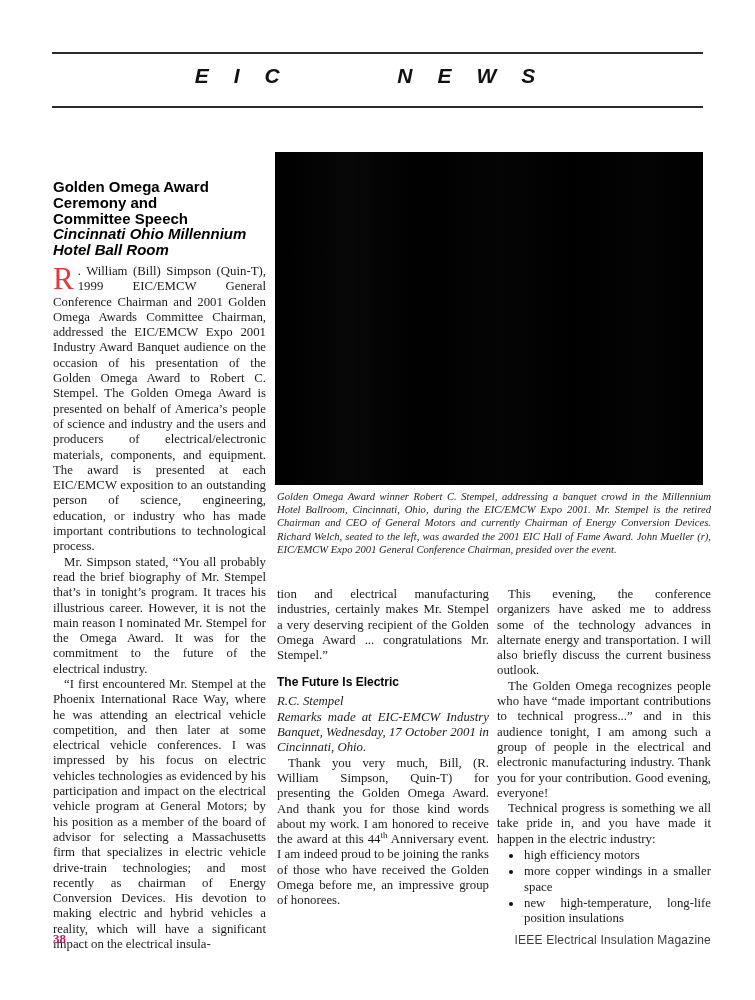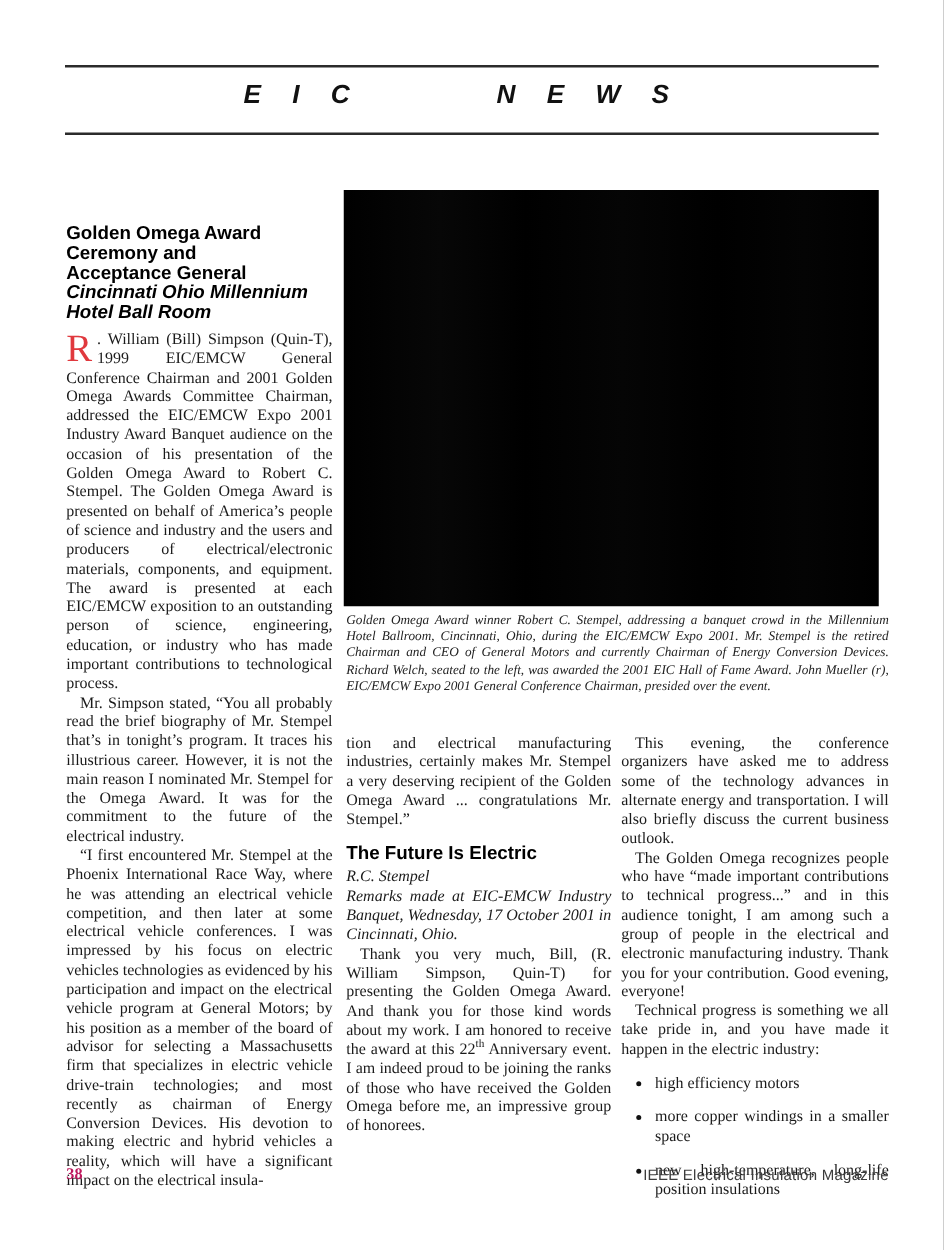--- a/index.html
+++ b/index.html
@@ -46,27 +46,27 @@
     position:absolute;left:275px;top:152px;width:428px;height:333px;
     background:linear-gradient(90deg,#000 0%,#070707 18%,#000 34%,#050505 52%,#000 70%,#040404 86%,#000 100%);
   }
   #caption{
     position:absolute;left:277px;top:490px;width:434px;
     font-style:italic;font-size:10.6px;line-height:13.2px;
     text-align:justify;color:#222;
   }
   .section-head{
     font-family:"Liberation Sans", sans-serif;
-    font-weight:bold;font-size:15px;line-height:17px;
+    font-weight:bold;font-size:12px;line-height:17px;
     text-align:left;margin:11px 0 3px 0;color:#000;
   }
   .byline,.remarks{font-style:italic;text-align:left;}
   .remarks{text-align:justify;}
   sup{font-size:9px;line-height:0;}
-  .bullet{position:relative;padding-left:27px;text-align:justify;margin-top:12px;}
+  .bullet{position:relative;padding-left:27px;text-align:justify;margin-top:1px;}
   .bullet .dot{
     position:absolute;left:12px;top:6px;
     width:4px;height:4px;border-radius:50%;background:#111;
   }
   #footer-page{
     position:absolute;left:53px;top:931px;
     font-family:Liberation Serif, serif;
     font-weight:bold;font-size:13px;color:#be185d;
   }
   #footer-mag{
@@ -82,38 +82,38 @@
 <div id="page">
 
   <div class="rule" id="rule-top"></div>
   <div id="masthead">EIC   NEWS</div>
   <div class="rule" id="rule-bottom"></div>
 
   <div class="col" id="col1">
     <div class="headline">
       <div>Golden Omega Award</div>
       <div>Ceremony and</div>
-      <div>Acceptance General</div>
+      <div>Committee Speech</div>
       <div class="it">Cincinnati Ohio Millennium</div>
       <div class="it">Hotel Ball Room</div>
     </div>
     <p><span class="dropcap" style="color: rgb(224, 57, 62);">R</span><span>. William (Bill) Simpson (Quin-T), 1999 EIC/EMCW General Conference Chairman and 2001 Golden Omega Awards Committee Chairman, addressed the EIC/EMCW Expo 2001 Industry Award Banquet audience on the occasion of his presentation of the Golden Omega Award to Robert C. Stempel. The Golden Omega Award is presented on behalf of America’s people of science and industry and the users and producers of electrical/electronic materials, components, and equipment. The award is presented at each EIC/EMCW exposition to an outstanding person of science, engineering, education, or industry who has made important contributions to technological process.</span></p>
     <p class="ind">Mr. Simpson stated, “You all probably read the brief biography of Mr. Stempel that’s in tonight’s program. It traces his illustrious career. However, it is not the main reason I nominated Mr. Stempel for the Omega Award. It was for the commitment to the future of the electrical industry.</p>
     <p class="ind">“I first encountered Mr. Stempel at the Phoenix International Race Way, where he was attending an electrical vehicle competition, and then later at some electrical vehicle conferences. I was impressed by his focus on electric vehicles technologies as evidenced by his participation and impact on the electrical vehicle program at General Motors; by his position as a member of the board of advisor for selecting a Massachusetts firm that specializes in electric vehicle drive-train technologies; and most recently as chairman of Energy Conversion Devices. His devotion to making electric and hybrid vehicles a reality, which will have a significant impact on the electrical insula-</p>
   </div>
 
   <div id="photo"></div>
   <div id="caption">Golden Omega Award winner Robert C. Stempel, addressing a banquet crowd in the Millennium Hotel Ballroom, Cincinnati, Ohio, during the EIC/EMCW Expo 2001. Mr. Stempel is the retired Chairman and CEO of General Motors and currently Chairman of Energy Conversion Devices. Richard Welch, seated to the left, was awarded the 2001 EIC Hall of Fame Award. John Mueller (r), EIC/EMCW Expo 2001 General Conference Chairman, presided over the event.</div>
 
   <div class="col" id="col2">
     <p>tion and electrical manufacturing industries, certainly makes Mr. Stempel a very deserving recipient of the Golden Omega Award ... congratulations Mr. Stempel.”</p>
     <div class="section-head">The Future Is Electric</div>
     <p class="byline">R.C. Stempel</p>
     <p class="remarks">Remarks made at EIC-EMCW Industry Banquet, Wednesday, 17 October 2001 in Cincinnati, Ohio.</p>
-    <p class="ind"><span>Thank you very much, Bill, (R. William Simpson, Quin-T) for presenting the Golden Omega Award. And thank you for those kind words about my work. I am honored to receive the award at this 22</span><sup>th</sup><span> Anniversary event. I am indeed proud to be joining the ranks of those who have received the Golden Omega before me, an impressive group of honorees.</span></p>
+    <p class="ind"><span>Thank you very much, Bill, (R. William Simpson, Quin-T) for presenting the Golden Omega Award. And thank you for those kind words about my work. I am honored to receive the award at this 44</span><sup>th</sup><span> Anniversary event. I am indeed proud to be joining the ranks of those who have received the Golden Omega before me, an impressive group of honorees.</span></p>
   </div>
 
   <div class="col" id="col3">
     <p class="ind">This evening, the conference organizers have asked me to address some of the technology advances in alternate energy and transportation. I will also briefly discuss the current business outlook.</p>
     <p class="ind">The Golden Omega recognizes people who have “made important contributions to technical progress...” and in this audience tonight, I am among such a group of people in the electrical and electronic manufacturing industry. Thank you for your contribution. Good evening, everyone!</p>
     <p class="ind">Technical progress is something we all take pride in, and you have made it happen in the electric industry:</p>
     <div class="bullet"><span class="dot"></span><span>high efficiency motors</span></div>
     <div class="bullet"><span class="dot"></span><span>more copper windings in a smaller space</span></div>
     <div class="bullet"><span class="dot"></span><span>new high-temperature, long-life position insulations</span></div>
   </div>

